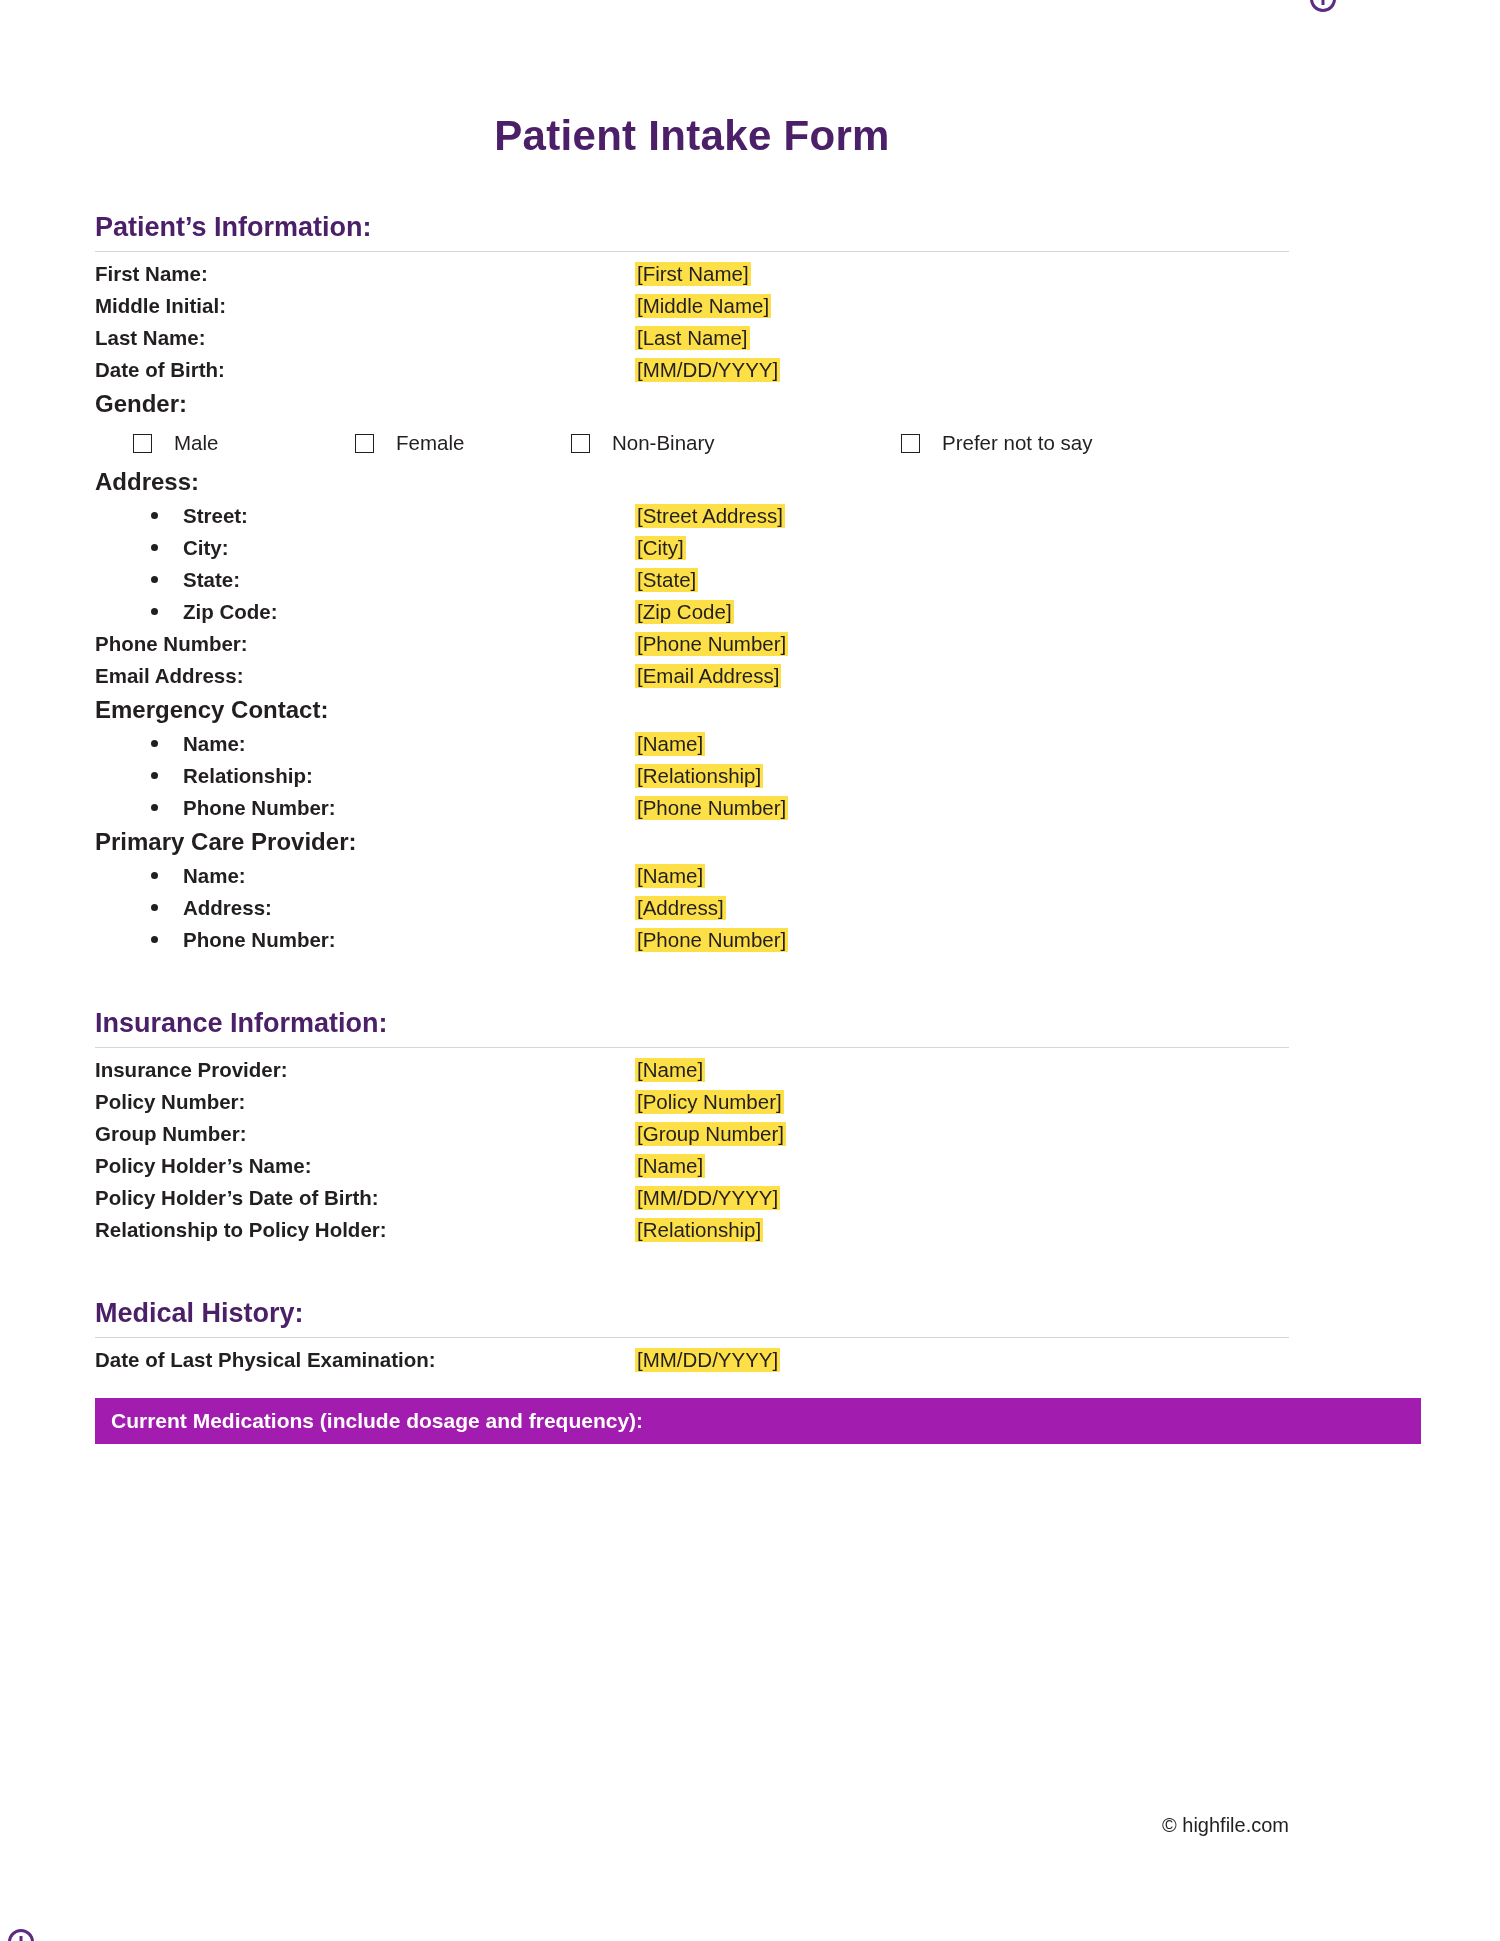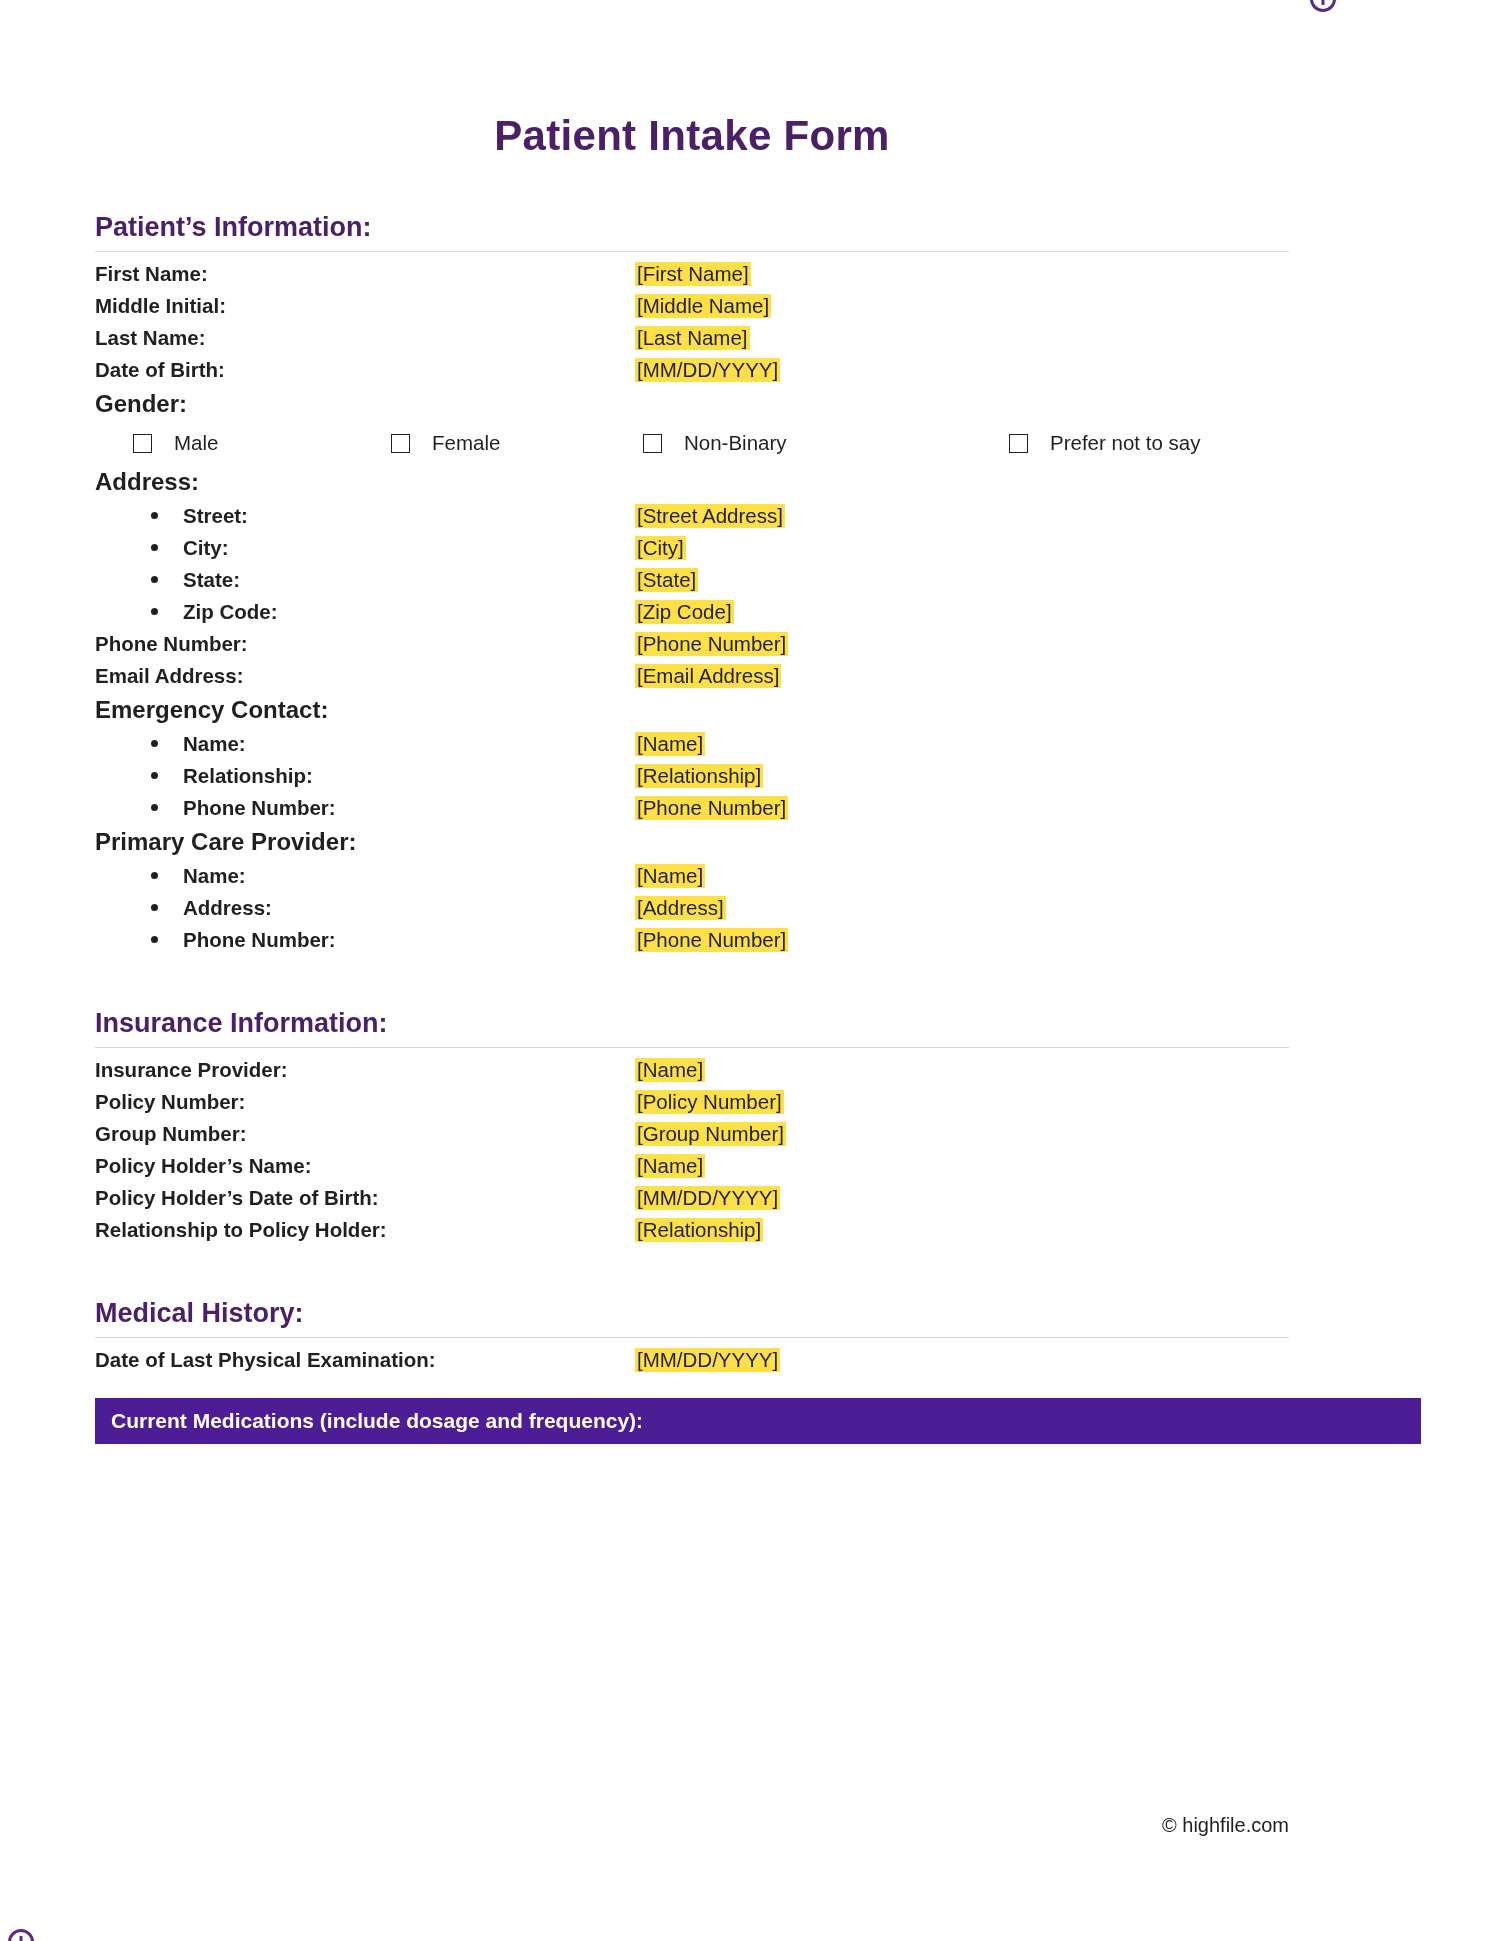--- a/index.html
+++ b/index.html
@@ -106,21 +106,20 @@
     font-size: 24px;
     font-weight: bold;
     padding: 4px 0;
     color: #231f20;
   }
 
   .gender-row {
     display: flex;
     align-items: center;
     padding: 9px 0 9px 0;
-    gap: 36px;
   }
   .gender-opt {
     display: flex;
     align-items: center;
     font-size: 20.5px;
     color: #231f20;
   }
   .gender-opt .box {
     width: 17px;
     height: 17px;
@@ -128,21 +127,21 @@
     display: inline-block;
     margin-right: 22px;
   }
   .g1 { margin-left: 38px; width: 222px; }
   .g2 { width: 216px; }
   .g3 { width: 330px; }
   .g4 { }
 
   .banner {
     margin-top: 22px;
-    background: #4c1d95;
+    background: #a21caf;
     color: #ffffff;
     font-size: 21px;
     font-weight: bold;
     padding: 11px 0 11px 16px;
     width: 1310px;
   }
 
   .footer {
     position: absolute;
     right: 95px;

